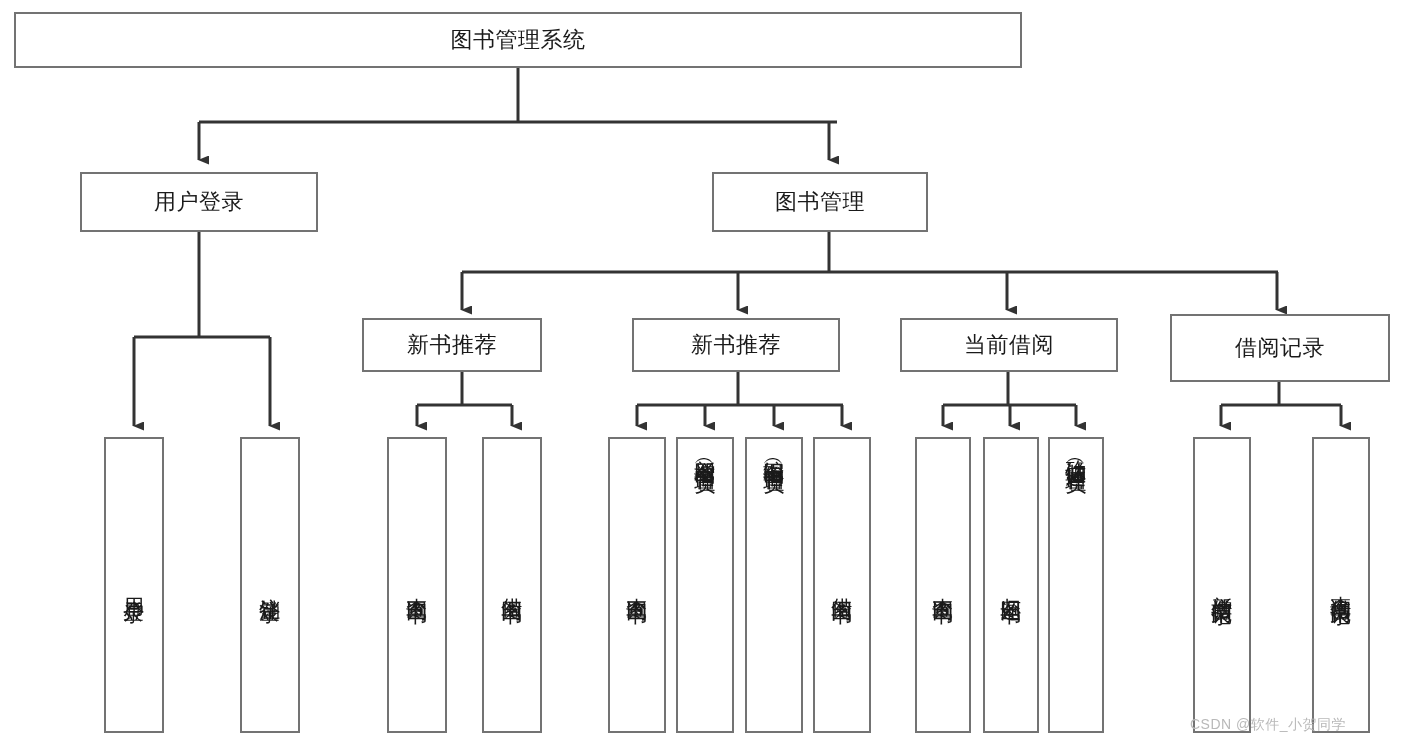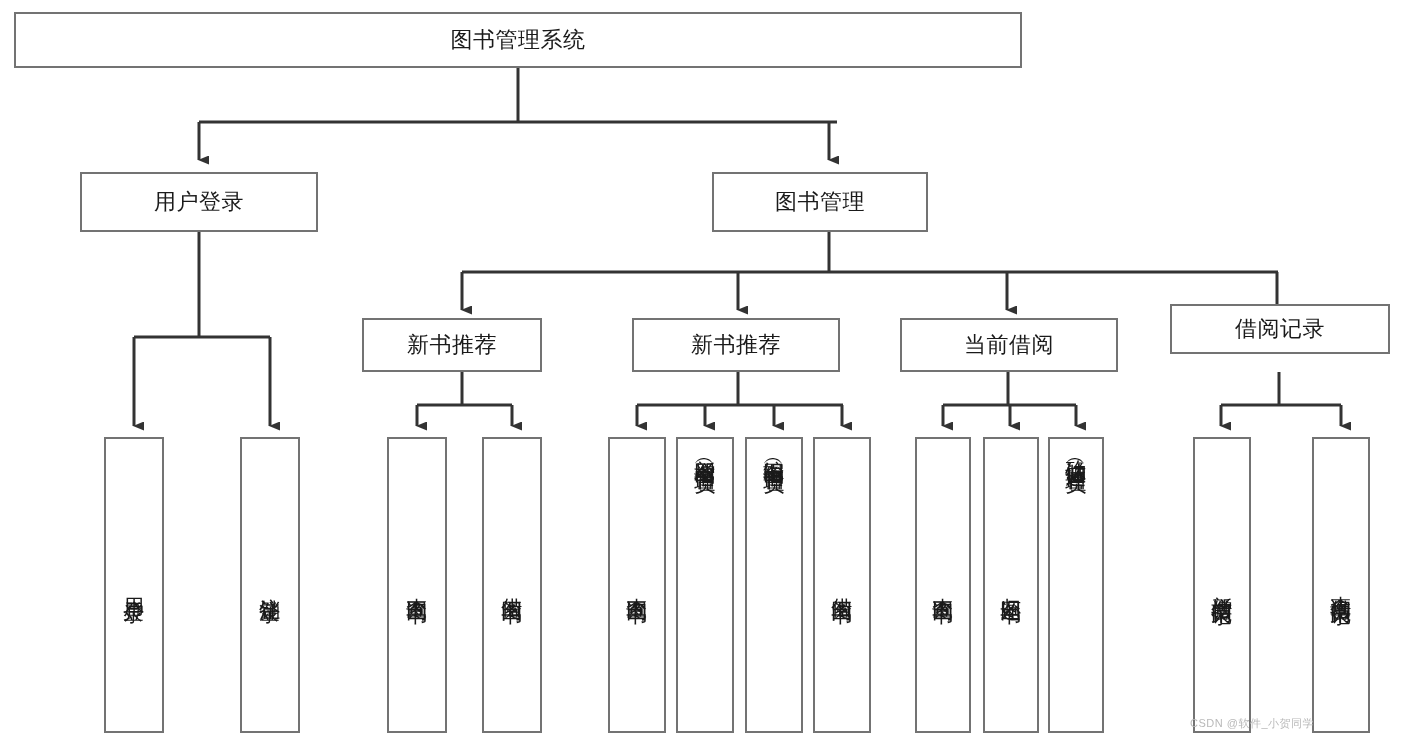--- a/index.html
+++ b/index.html
@@ -56,21 +56,21 @@
     align-items: flex-start;
     justify-content: center;
     padding-top: 4px;
   }
   .node-vertical.align-mid {
     align-items: center;
     padding-top: 0;
   }
   .watermark {
     position: absolute;
-    font-size: 11px;
+    font-size: 14px;
     color: #b9b9b9;
     letter-spacing: 0.5px;
     white-space: nowrap;
     pointer-events: none;
   }
 </style>
 </head>
 <body>
 
 <div id="diagram-root">
@@ -150,21 +150,21 @@
 
   <div class="node-box node-horizontal" style="left:362px; top:318px; width:180px; height:54px;">
     <span class="node-label">新书推荐</span>
   </div>
   <div class="node-box node-horizontal" style="left:632px; top:318px; width:208px; height:54px;">
     <span class="node-label">新书推荐</span>
   </div>
   <div class="node-box node-horizontal" style="left:900px; top:318px; width:218px; height:54px;">
     <span class="node-label">当前借阅</span>
   </div>
-  <div class="node-box node-horizontal" style="left:1170px; top:304px; width:220px; height:50px;">
+  <div class="node-box node-horizontal" style="left:1170px; top:314px; width:220px; height:68px;">
     <span class="node-label">借阅记录</span>
   </div>
 
   <div class="node-box node-vertical align-mid" style="left:104px; top:437px; width:60px; height:296px;">
     <span class="node-label">用户登录</span>
   </div>
   <div class="node-box node-vertical align-mid" style="left:240px; top:437px; width:60px; height:296px;">
     <span class="node-label">注销登录</span>
   </div>
 

